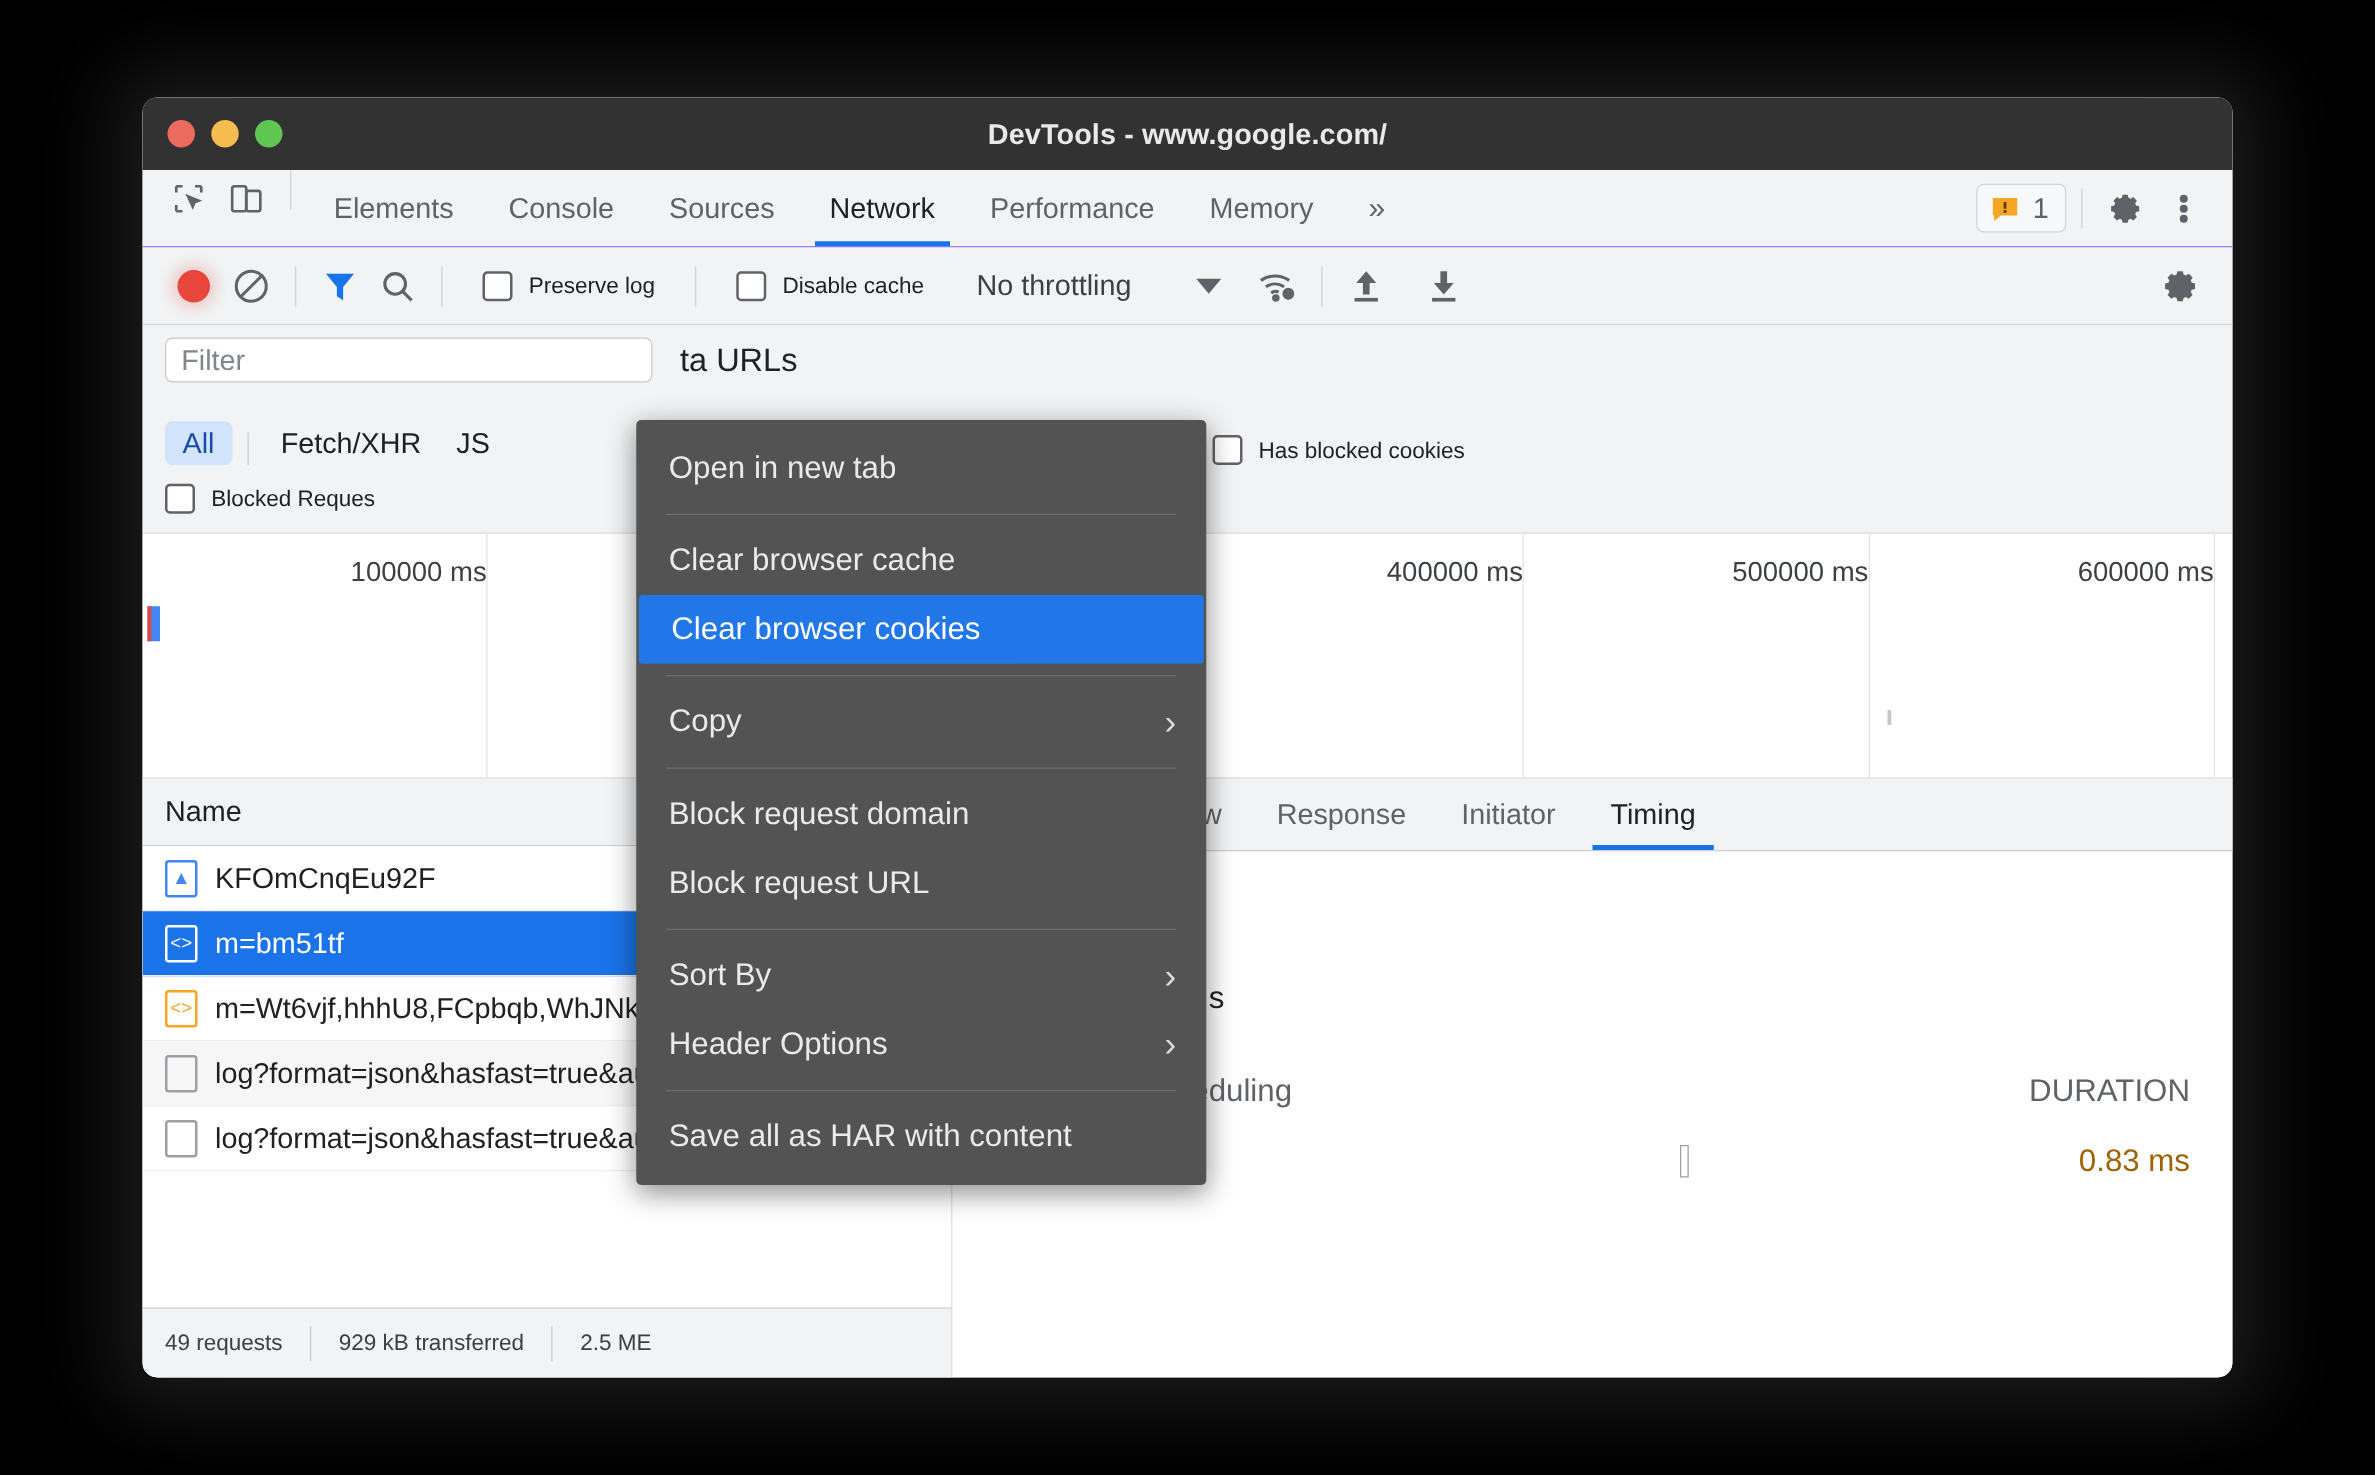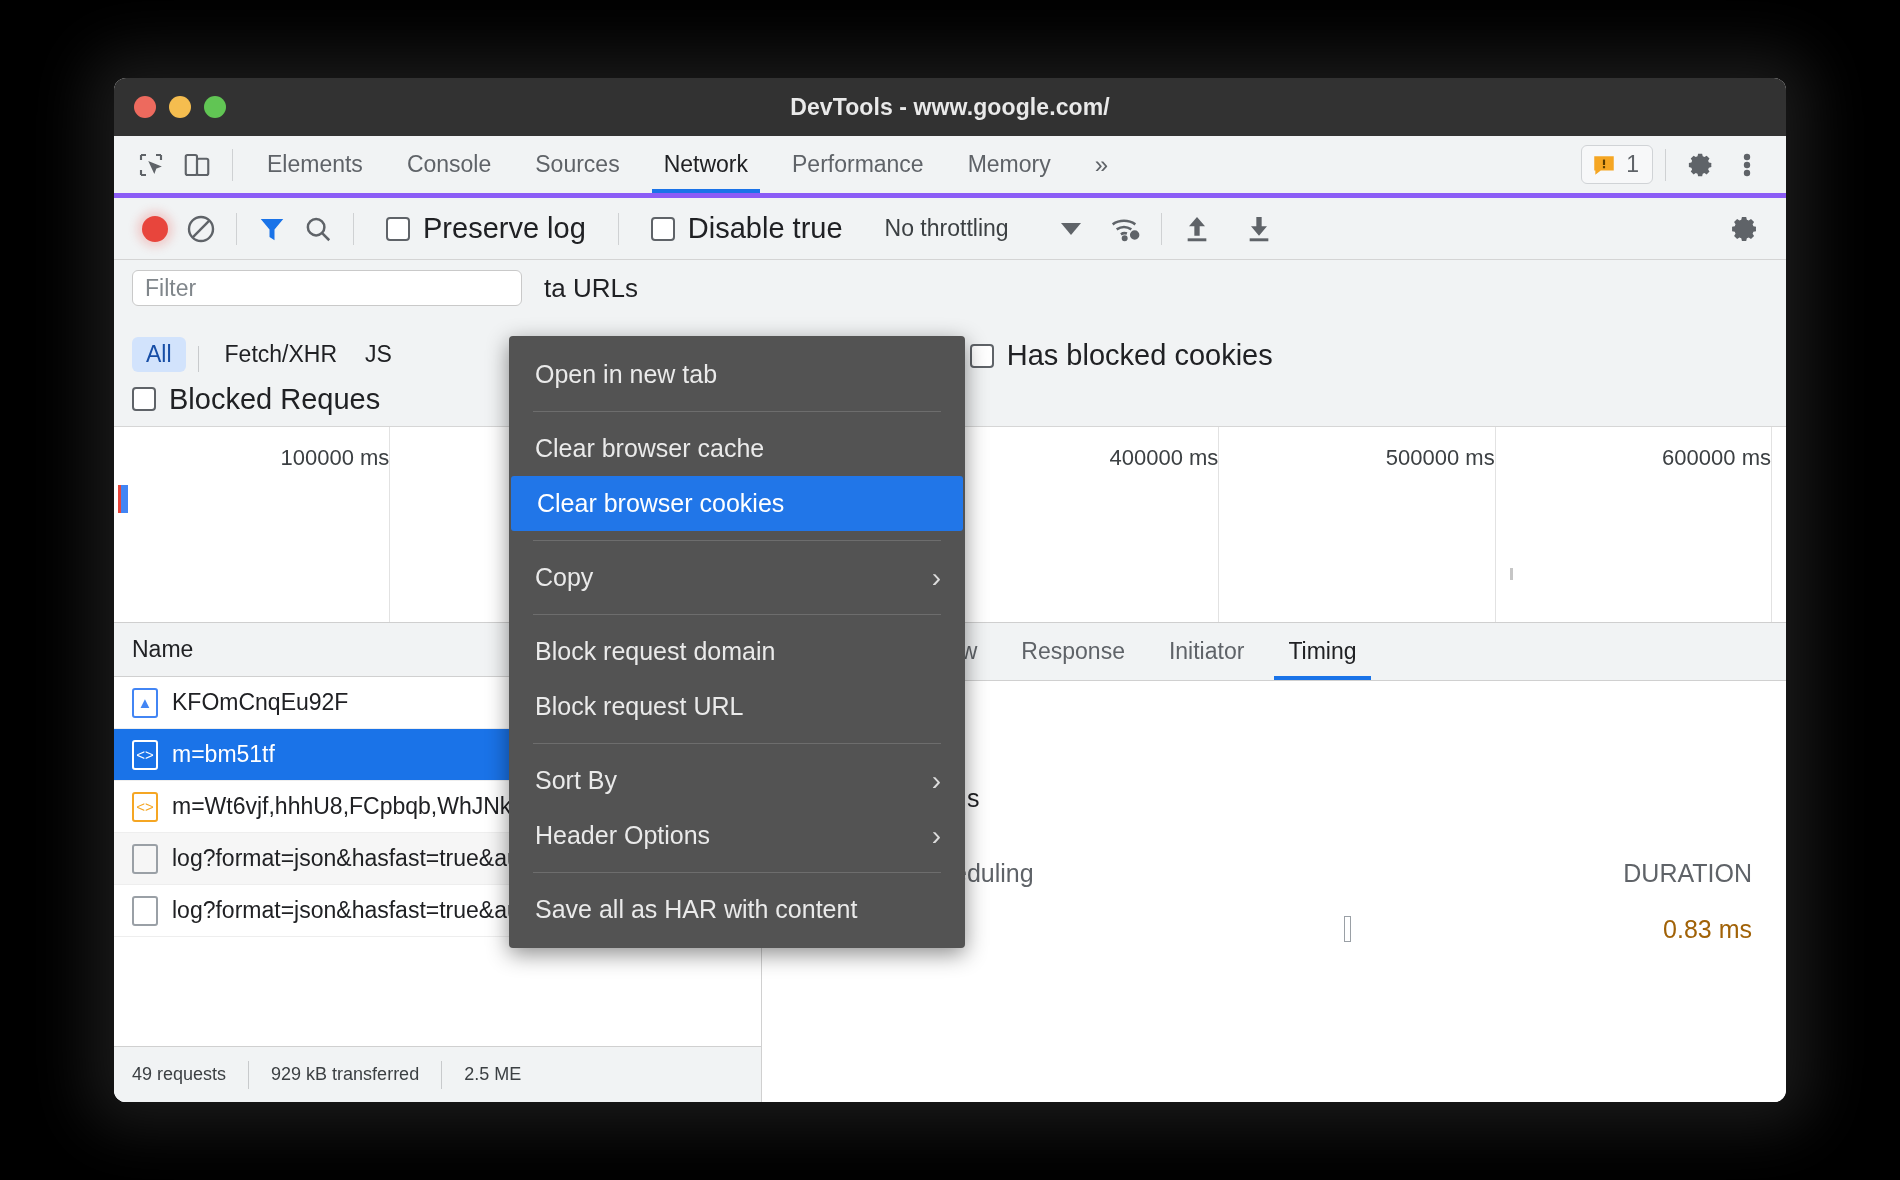--- a/index.html
+++ b/index.html
@@ -39,22 +39,22 @@
   .win-title {
     position: absolute; left: 0; right: 0; text-align: center;
     color: #e9e9e9; font-size: 23px; font-weight: bold;
     letter-spacing: .1px;
   }
 
   
   .tabbar {
     height: 62px; flex: 0 0 62px;
     background: #f1f3f4;
-    border-bottom: 5px solid #8b5cf6;
-    display: flex; align-items: center;
+    border-bottom: 1px solid #8b5cf6;
+    display: flex; 
     padding-left: 14px;
   }
   .iconbtn {
     width: 46px; height: 46px;
     display: flex; align-items: center; justify-content: center;
     color: #5f6368;
   }
   .vdiv { width: 1px; height: 32px; background: #cfd1d3; margin: 0 12px; }
   .tabs { display: flex; align-items: stretch; height: 100%; }
   .tab {
@@ -87,21 +87,21 @@
   .recdot {
     width: 26px; height: 26px; border-radius: 50%;
     background: #e8453c;
     box-shadow: 0 0 10px 5px rgba(232,69,60,0.22);
   }
   .chk {
     width: 24px; height: 24px;
     border: 2px solid #5f6368; border-radius: 4px;
     background: #fff; flex: 0 0 24px;
   }
-  .chklabel { display: flex; align-items: center; gap: 13px; font-size: 29px; color: #202124; }
+  .chklabel { display: flex; align-items: center; gap: 13px; font-size: 18px; color: #202124; }
   .throttle { display: flex; align-items: center; gap: 52px; margin-left: 22px; }
   .throttle .name { font-size: 23px; color: #3c4043; }
   .caret {
     width: 0; height: 0;
     border-left: 10px solid transparent; border-right: 10px solid transparent;
     border-top: 12px solid #5f6368;
   }
   .toolbar-right { margin-left: auto; display: flex; align-items: center; padding-right: 18px; }
 
   
@@ -355,21 +355,21 @@
         </svg>
       </div>
       <div class="vdiv"></div>
       <label class="chklabel" style="margin:0 20px;">
         <span class="chk"></span>
         <span>Preserve log</span>
       </label>
       <div class="vdiv"></div>
       <label class="chklabel" style="margin:0 20px;">
         <span class="chk"></span>
-        <span>Disable true</span>
+        <span>Disable cache</span>
       </label>
       <div class="throttle">
         <span class="name">No throttling</span>
         <span class="caret"></span>
       </div>
       <div class="iconbtn" style="margin-left:22px;">
         <svg width="32" height="32" viewBox="0 0 24 24" fill="none" stroke="#5f6368" stroke-width="1.9">
           <path d="M2 8.5a15 15 0 0117 0"></path>
             <path d="M5 12.3a10 10 0 0111 0"></path>
             <path d="M8.2 16a5 5 0 014.5-.6"></path>

